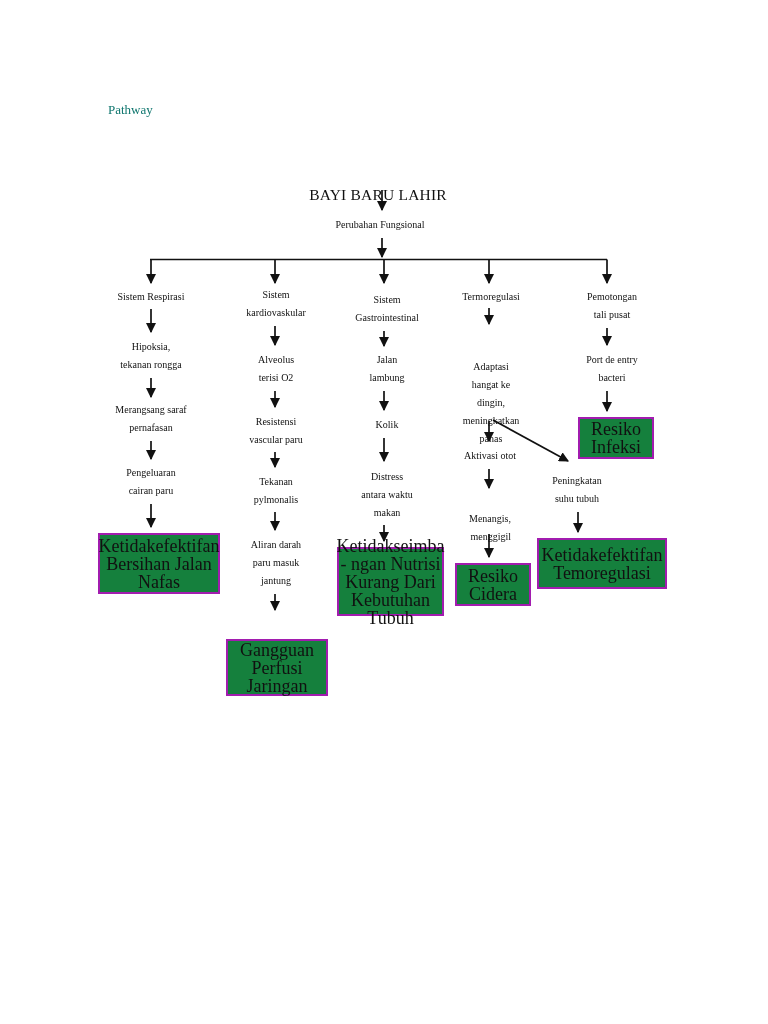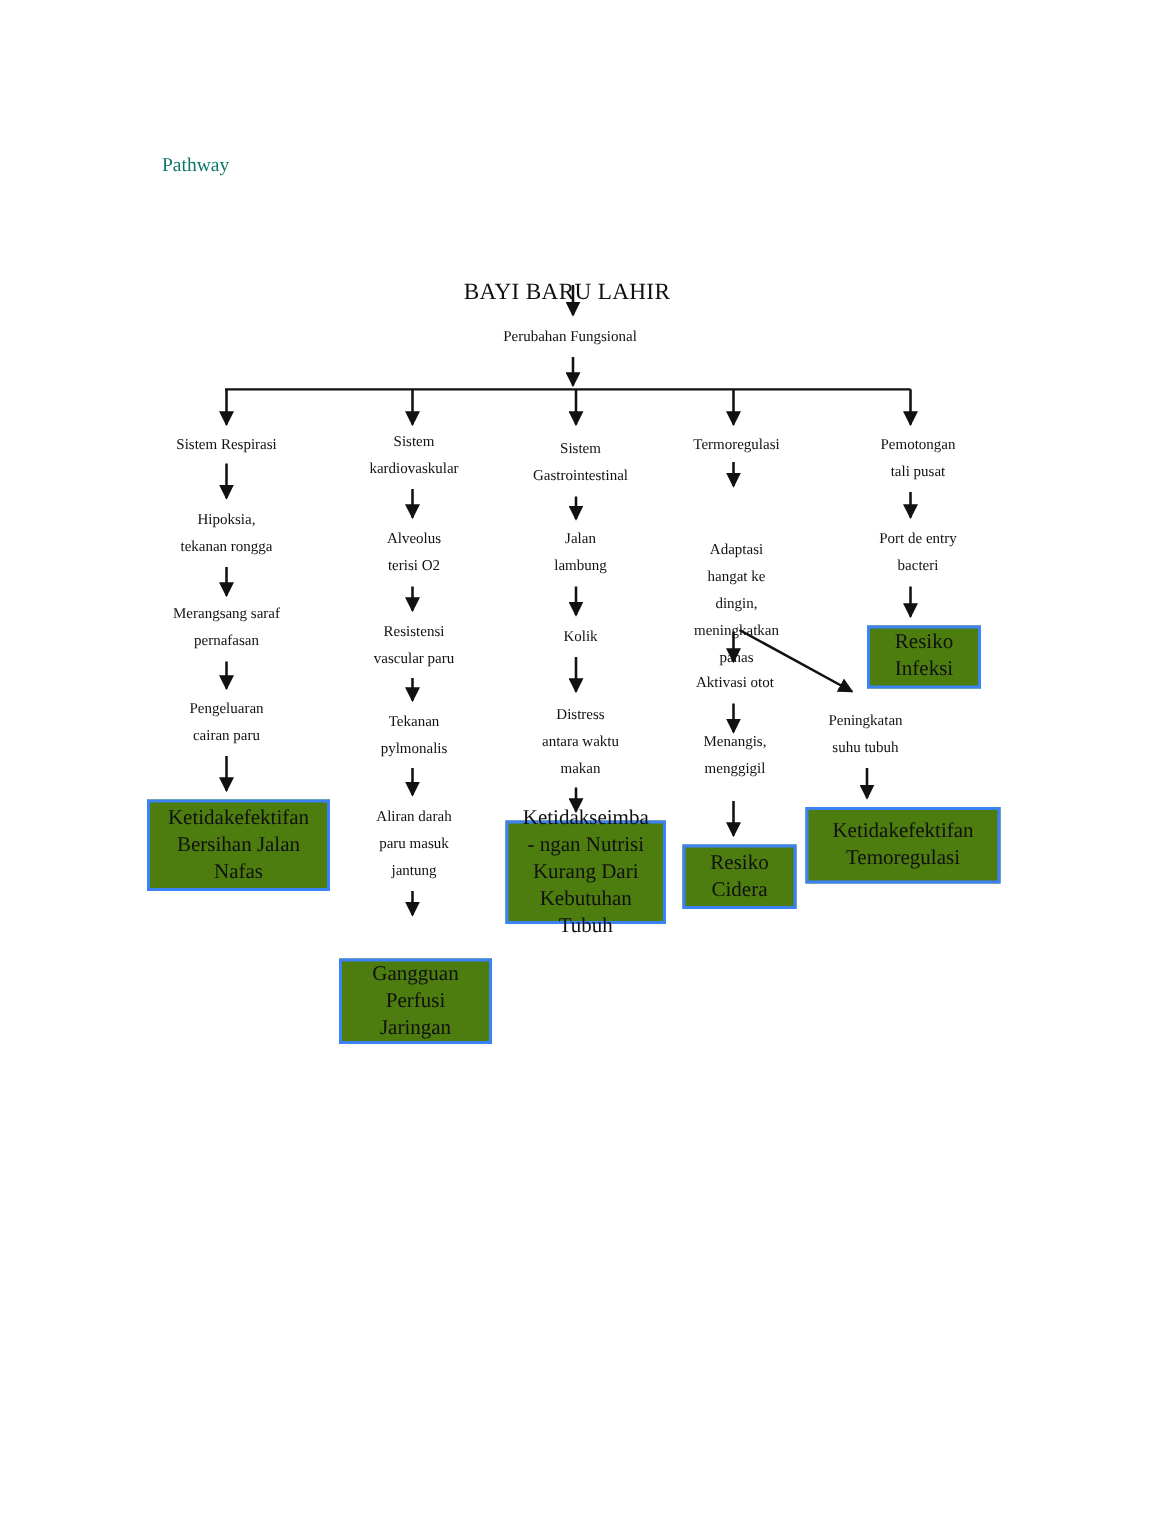--- a/index.html
+++ b/index.html
@@ -9,23 +9,23 @@
   }
   .heading{
     position:absolute;font-weight:normal;font-size:13px;white-space:pre;color:#0f766e;
   }
   .t{
     position:absolute;transform:translateX(-50%);
     font-size:10px;line-height:18px;text-align:center;white-space:pre-line;color:#111;
   }
   .t.big{font-size:15.5px;letter-spacing:.2px;}
   .obox{
-    position:absolute;box-sizing:border-box;border:2px solid #3b82f6;background:#4d7c0f;
+    position:absolute;box-sizing:border-box;border:2px solid #a21caf;background:#15803d;
     display:flex;align-items:center;justify-content:center;
-    font-size:14px;line-height:18px;text-align:center;white-space:pre-line;color:#111;
+    font-size:18px;line-height:18px;text-align:center;white-space:pre-line;color:#111;
   }
   svg.connectors{position:absolute;left:0;top:0;}
   svg.connectors line{stroke:#111;stroke-width:1.7;}
   svg.connectors .noarrow{stroke-width:1.5;}
 </style>
 </head>
 <body>
 
 <div id="page">
 
@@ -119,21 +119,21 @@
 Kebutuhan
 Tubuh</div>
 
   <div class="t" style="left:491px;top:288px;">Termoregulasi</div>
   <div class="t" style="left:491px;top:330px;margin-top:28px;">Adaptasi
 hangat ke
 dingin,
 meningkatkan
 panas</div>
   <div class="t" style="left:490px;top:447px;">Aktivasi otot</div>
-  <div class="t" style="left:490px;top:486px;">Menangis,
+  <div class="t" style="left:490px;top:510px;text-align:right;">Menangis,
 menggigil</div>
   <div class="obox" style="left:455px;top:563px;width:76px;height:43px;">Resiko
 Cidera</div>
   <div class="t" style="left:577px;top:472px;">Peningkatan
 suhu tubuh</div>
   <div class="obox" style="left:537px;top:538px;width:130px;height:51px;">Ketidakefektifan
 Temoregulasi</div>
 
   <div class="t" style="left:612px;top:288px;">Pemotongan
 tali pusat</div>

